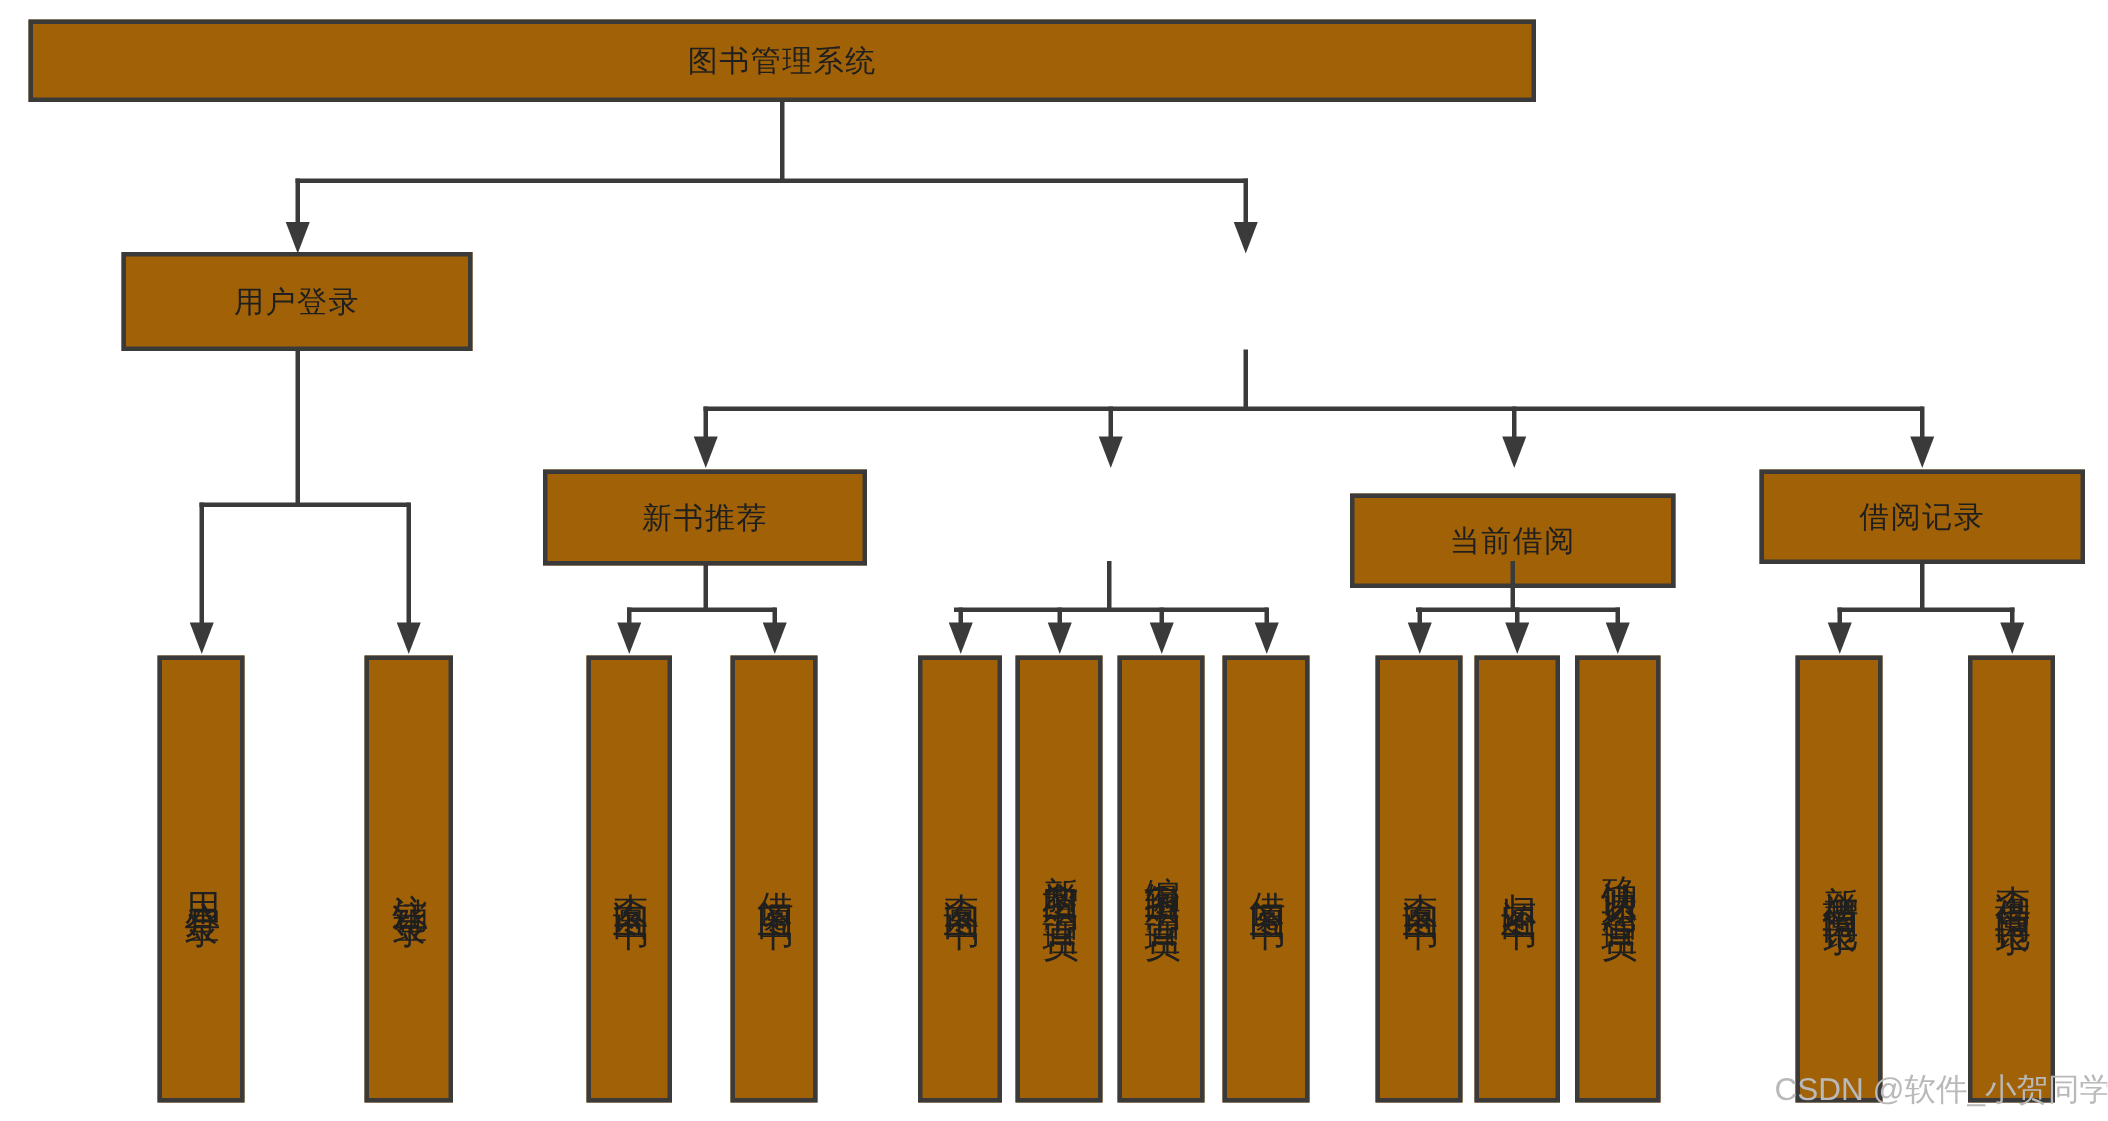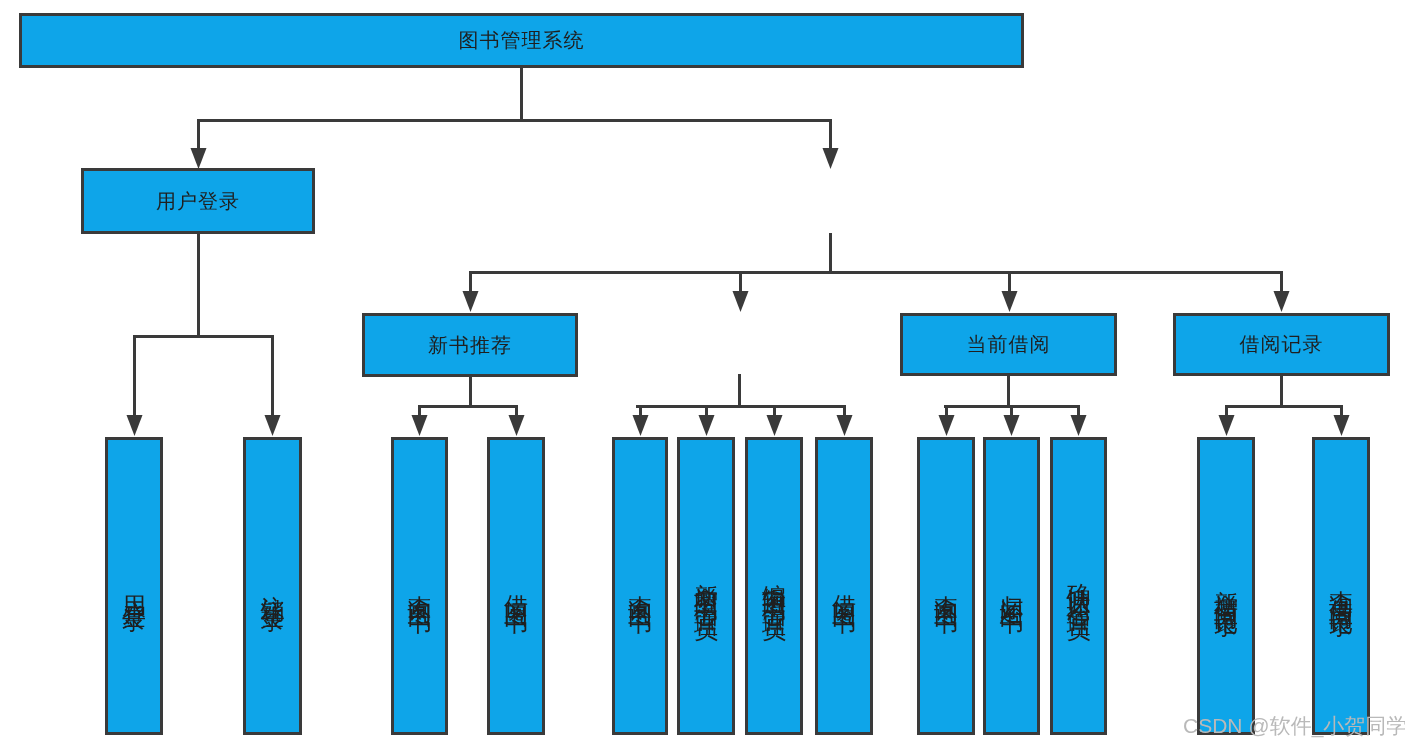--- a/index.html
+++ b/index.html
@@ -15,21 +15,21 @@
     background:var(--bg);
     overflow:hidden;
     font-family:"Liberation Sans", sans-serif;
     color:var(--text);
   }
   
   .box{
     position:absolute;
     box-sizing:border-box;
     border:3px solid var(--line);
-    background:#0ea5e9;
+    background:#a16207;
     display:flex;
     align-items:center;
     justify-content:center;
   }
   .hbox{
     font-size:20px;
     letter-spacing:1px;
     white-space:nowrap;
   }
   .vbox{
@@ -69,21 +69,21 @@
 </head>
 <body>
 
 <div class="canvas">
 
   <div class="box hbox" style="left:19px;top:13px;width:1005px;height:55px;">图书管理系统</div>
 
   <div class="box hbox" style="left:81px;top:168px;width:234px;height:66px;">用户登录</div>
 
   <div class="box hbox" style="left:362px;top:313px;width:216px;height:64px;">新书推荐</div>
-  <div class="box hbox" style="left:900px;top:313px;width:217px;height:63px;">当前借阅</div>
+  <div class="box hbox" style="left:900px;top:329px;width:217px;height:63px;">当前借阅</div>
   <div class="box hbox" style="left:1173px;top:313px;width:217px;height:63px;">借阅记录</div>
 
   <div class="box vbox" style="left:105px;width:58px;">用户登录</div>
   <div class="box vbox" style="left:243px;width:59px;">注销登录</div>
 
   <div class="box vbox" style="left:391px;width:57px;">查询图书</div>
   <div class="box vbox" style="left:487px;width:58px;">借阅图书</div>
 
   <div class="box vbox" style="left:612px;width:56px;">查询图书</div>
   <div class="box vbox" style="left:677px;width:58px;">新增图书（管理员）</div>

